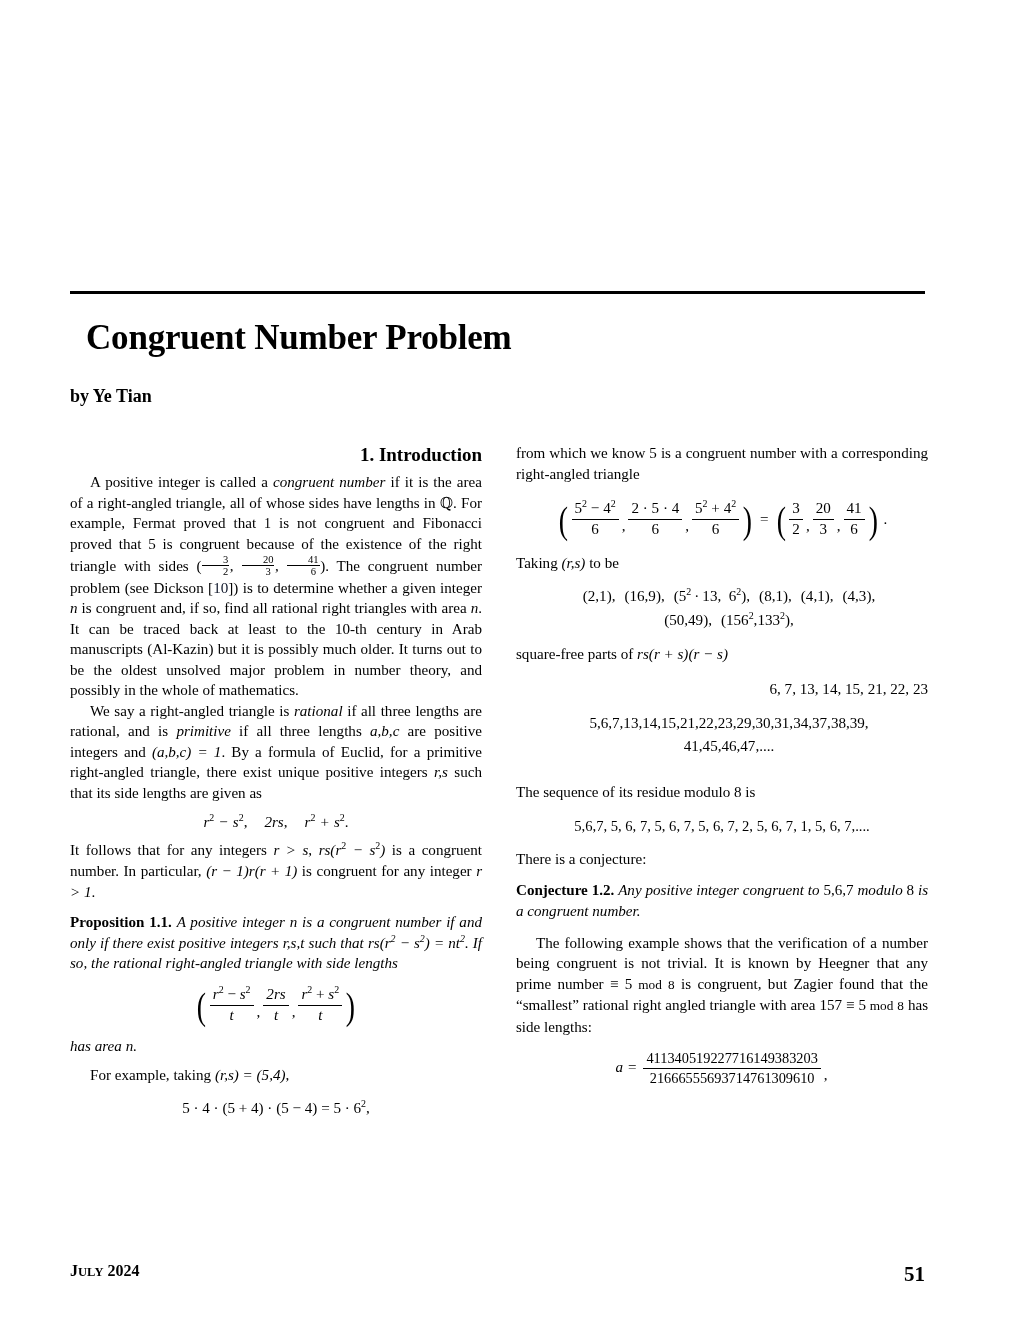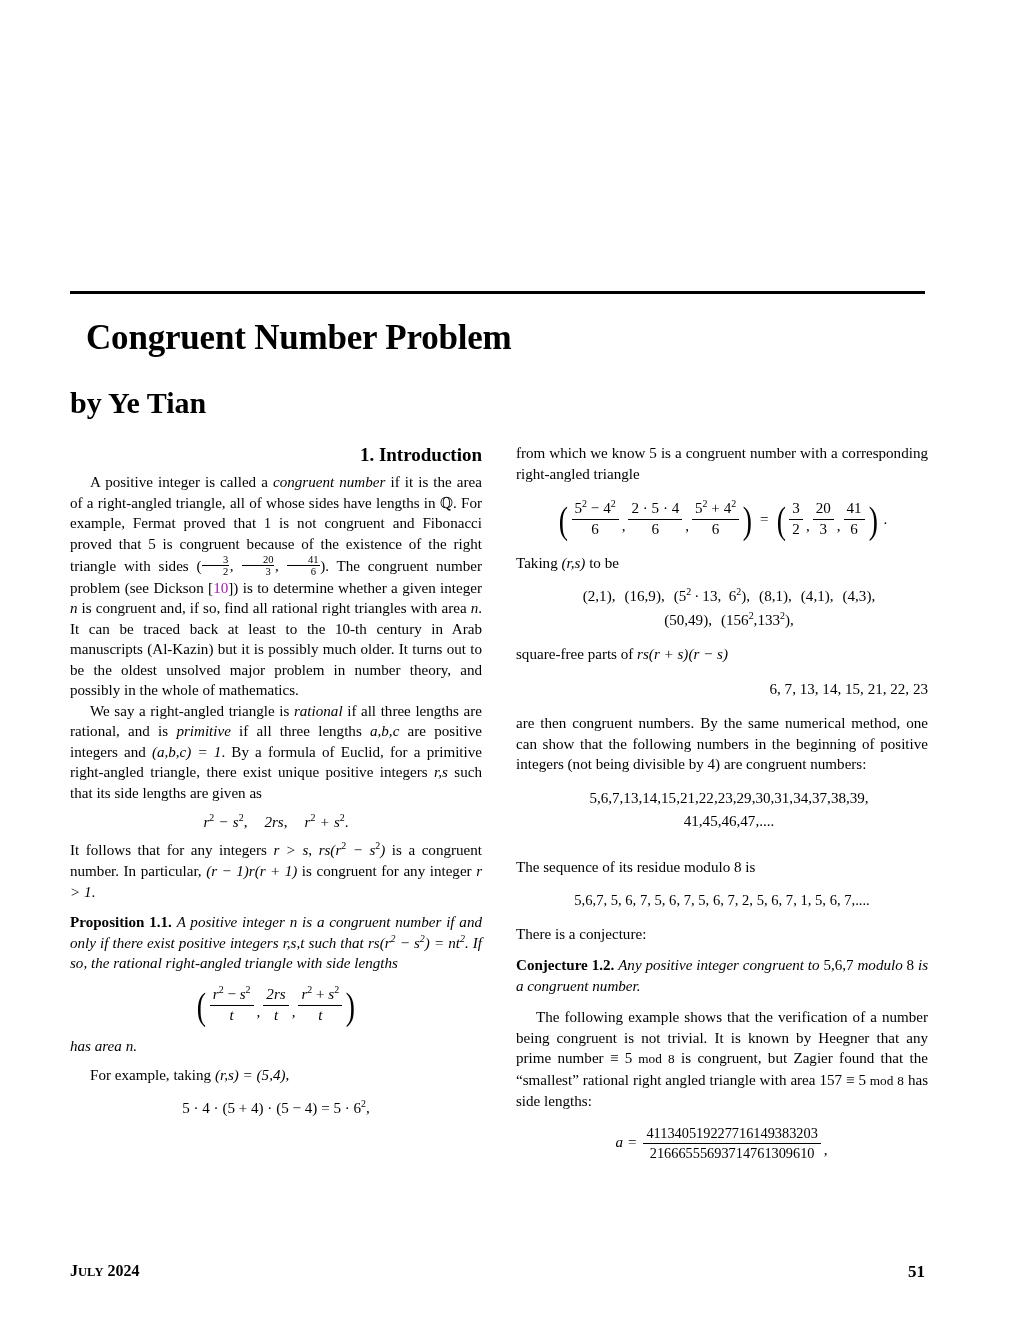--- a/index.html
+++ b/index.html
@@ -39,21 +39,21 @@
     font-size: 35px;
     font-weight: bold;
     letter-spacing: -0.2px;
     line-height: 1.12;
   }
   .doc-byline {
     position: absolute;
     left: 70px;
     top: 386px;
     width: 860px;
-    font-size: 30px;
+    font-size: 18px;
     font-weight: bold;
     line-height: 1.12;
   }
 
   
   .col {
     position: absolute;
     top: 443px;
     width: 412px;
     font-size: 15.1px;
@@ -72,21 +72,21 @@
   }
   p {
     margin: 0;
     text-indent: 20px;
     text-align: justify;
   }
   p.noindent { text-indent: 0; }
 
   i, .it { font-style: italic; }
   .bf { font-weight: bold; }
-  .link { color: #a21caf; }
+  .link { color: #0f172a; }
 
   
   .mathvar { font-style: italic; font-family: "Liberation Serif", serif; }
   .mrm { font-style: normal; }
   sup.p { font-size: 0.66em; vertical-align: super; line-height: 0; }
   .num-sm { font-size: 0.93em; }
 
   
   .disp {
     text-indent: 0;
@@ -170,21 +170,21 @@
     font-weight: bold;
   }
   .footer-center {
     position: absolute;
     left: 0; right: 0; top: 0;
     text-align: center;
   }
   .footer-right {
     position: absolute; right: 0; top: 0;
     font-weight: bold;
-    font-size: 17px;
+    font-size: 21px;
   }
   .sc { font-size: 0.78em; letter-spacing: 0.1px; }
 </style>
 </head>
 <body>
 
 <div class="page">
 
   <div class="title-rule"></div>
 
@@ -224,21 +224,20 @@
     <p class="noindent" style="margin-top:14px;"><span>Taking </span><span class="mathvar">(r,s)</span><span> to be</span></p>
 
     <div class="disp-left indent-eq" style="margin-top:13px;margin-bottom:2px;"><span>(2,1),</span><span class="eqgap"></span><span>(16,9),</span><span class="eqgap"></span><span>(5<sup class="p">2</sup> · 13,&nbsp; 6<sup class="p">2</sup>),</span><span class="eqgap"></span><span>(8,1),</span><span class="eqgap"></span><span>(4,1),</span><span class="eqgap"></span><span>(4,3),</span></div>
 
     <div class="disp-left indent-eq" style="margin-top:0;margin-bottom:10px;"><span>(50,49),</span><span class="eqgap"></span><span><span>(156</span><sup class="p">2</sup><span>,133</span><sup class="p">2</sup><span>),</span></span></div>
 
     <p class="noindent" style="margin-top:12px;"><span>square-free parts of </span><span class="mathvar">rs(r + s)(r − s)</span></p>
 
     <div class="disp" style="margin-top:15px;margin-bottom:15px;text-align:right;">6,    7,    13,    14,    15,    21,    22,    23</div>
 
-    <p class="noindent" style="margin-top:12px;">are then congruent numbers. By the same numerical method, one can show that the following numbers in the beginning of positive integers (not being divisible by 4) are congruent numbers:</p>
 
     <div class="disp-left indent-eq" style="margin-top:13px;margin-bottom:1px;">5,6,7,13,14,15,21,22,23,29,30,31,34,37,38,39,</div>
     <div class="disp-left indent-eq" style="margin-top:0;margin-bottom:11px;">41,45,46,47,....</div>
 
     <p class="noindent" style="margin-top:24px;">The sequence of its residue modulo 8 is</p>
 
     <div class="disp" style="margin-top:14px;margin-bottom:14px;font-size:14.6px;">5,6,7, 5, 6, 7, 5, 6, 7, 5, 6, 7, 2, 5, 6, 7, 1, 5, 6, 7,....</div>
 
     <p class="noindent" style="margin-top:11px;">There is a conjecture:</p>
 

